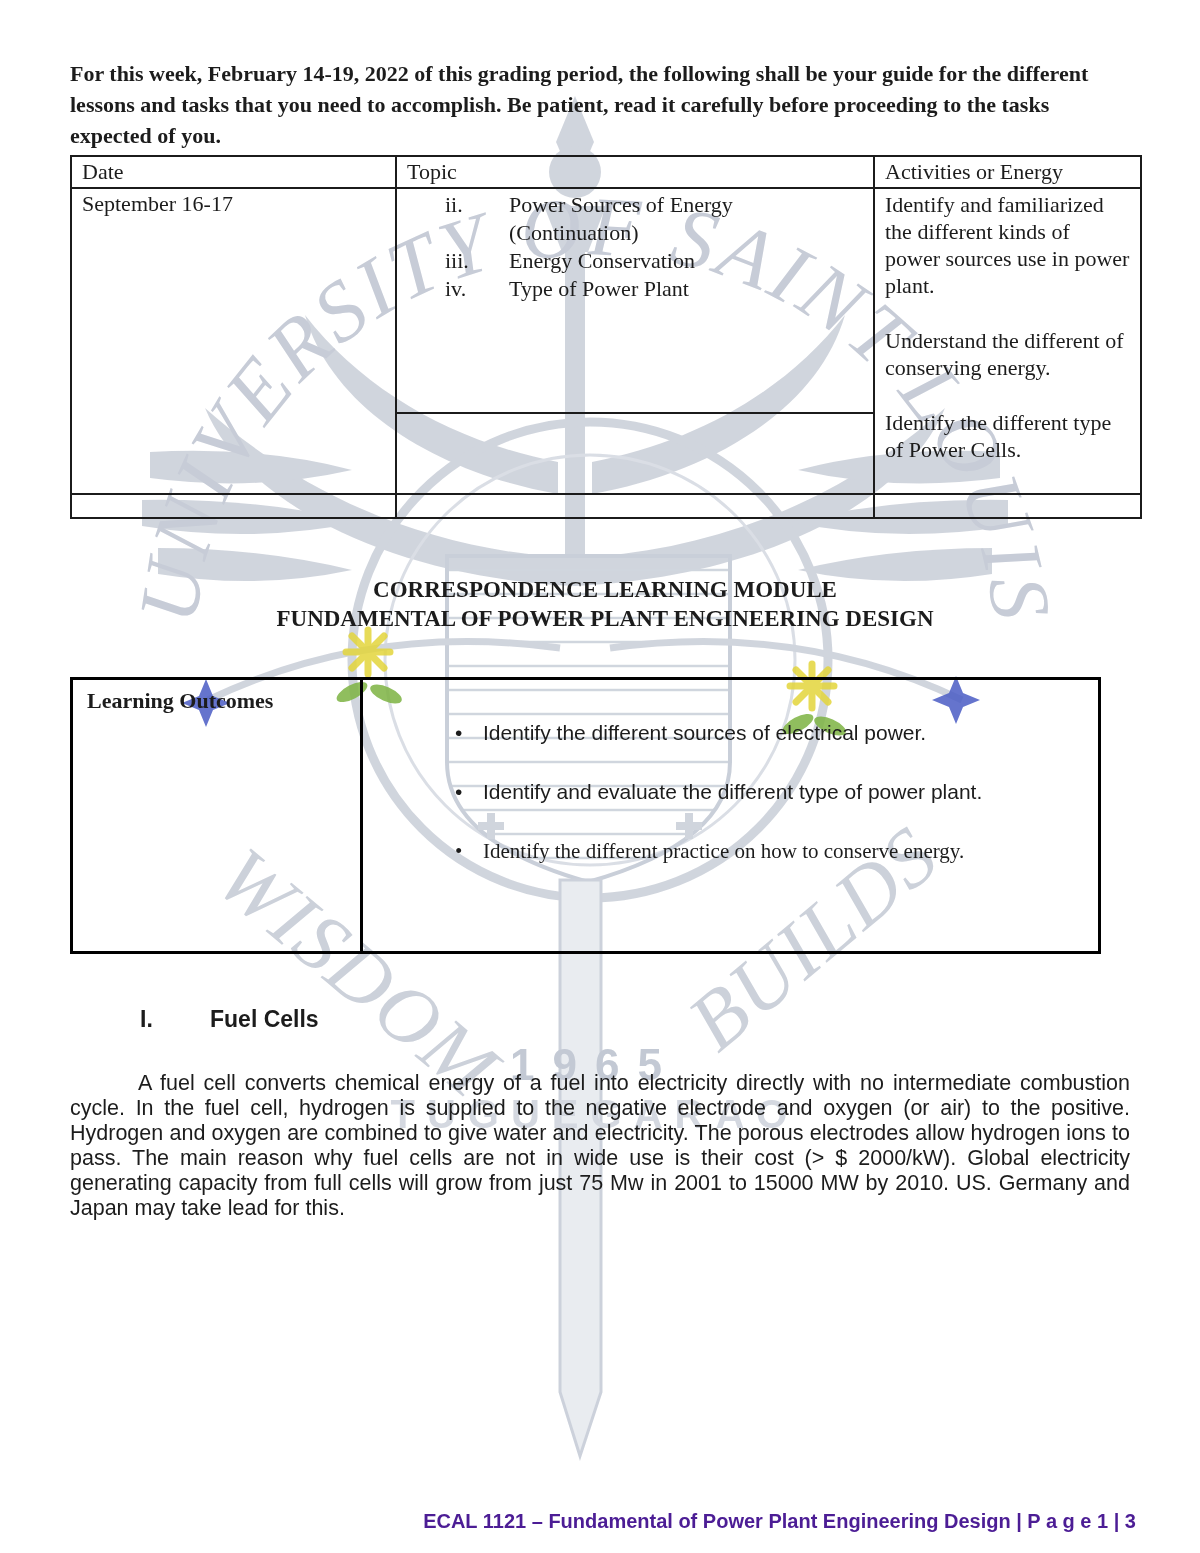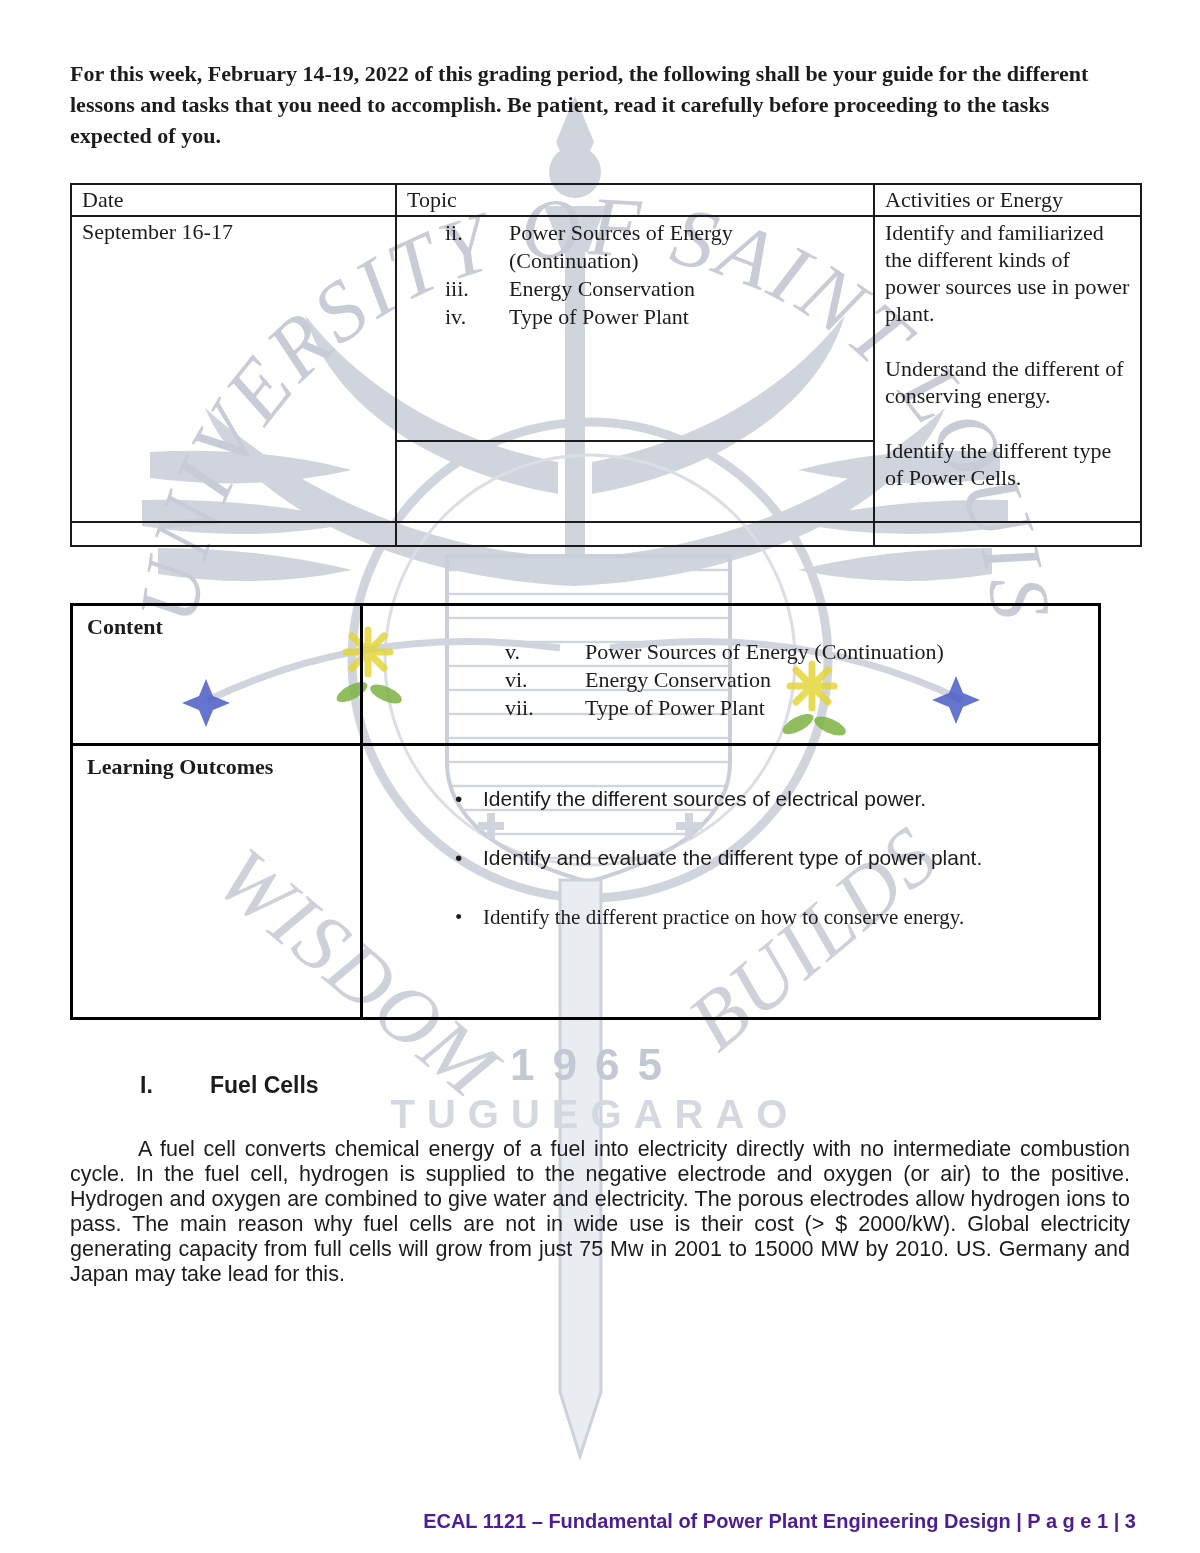--- a/index.html
+++ b/index.html
@@ -25,21 +25,21 @@
   .wm-side-text { font:italic 82px "Liberation Serif", serif; fill:#ccd1da; letter-spacing:2px; }
   .wm-year { font:bold 44px "Liberation Sans", sans-serif; fill:#c3c9d4; letter-spacing:18px; }
   .wm-city { font:bold 40px "Liberation Sans", sans-serif; fill:#d4d8e0; letter-spacing:12px; }
 
   
   .content { position:relative; z-index:1; padding:58px 60px 0 70px; }
 
   .intro { font-size:22px; line-height:31px; width:1048px;font-weight:bold; }
   .goodluck { font-size:22px; line-height:31px; }
 
-  table.schedule { border-collapse:collapse; margin-top:32px; width:1070px; table-layout:fixed; background:transparent; }
+  table.schedule { border-collapse:collapse; margin-top:4px; width:1070px; table-layout:fixed; background:transparent; }
   .schedule th, .schedule td { border:2px solid #1b1b1b; text-align:left; vertical-align:top; font-size:22px; font-weight:normal; padding:2px 10px; background:transparent; }
   .schedule thead th { height:32px; }
   .schedule tr.main td { height:282px; }
   .schedule tr.empty-row td { height:24px; padding:0; }
   .topic-cell { position:relative; }
   .topic-item { display:flex; margin-left:38px; line-height:28px; }
   .topic-item .num { flex:0 0 64px; }
   .topic-divider { position:absolute; left:0; right:0; top:223px; border-top:2px solid #1b1b1b; }
   .act-cell p { line-height:27px; margin-bottom:28px; }
 
@@ -207,47 +207,30 @@
         </tr>
         <tr class="empty-row">
           <td></td>
           <td></td>
           <td></td>
         </tr>
       </tbody>
     </table>
 
     <div class="module-title">
+      <div>CORRESPONDENCE LEARNING MODULE</div>
+      <div>FUNDAMENTAL OF POWER PLANT ENGINEERING DESIGN</div>
     </div>
 
     <table class="content-table">
       <colgroup>
           <col style="width:290px">
           <col style="width:738px">
         </colgroup>
       <tbody>
-        <tr class="row1">
-          <td class="cell-label">Content</td>
-          <td>
-            <div class="content-items">
-              <div class="content-item">
-                <span class="num">v.</span>
-                <span class="txt">Power Sources of Energy (Continuation)</span>
-              </div>
-              <div class="content-item">
-                <span class="num">vi.</span>
-                <span class="txt">Energy Conservation</span>
-              </div>
-              <div class="content-item">
-                <span class="num">vii.</span>
-                <span class="txt">Type of Power Plant</span>
-              </div>
-            </div>
-          </td>
-        </tr>
         <tr class="row2">
           <td class="cell-label">Learning Outcomes</td>
           <td>
             <div class="outcome-list">
               <div class="outcome-item">
                 <span class="bullet">•</span>
                 <span class="txt">Identify the different sources of electrical power.</span>
               </div>
               <div class="outcome-item">
                 <span class="bullet">•</span>

